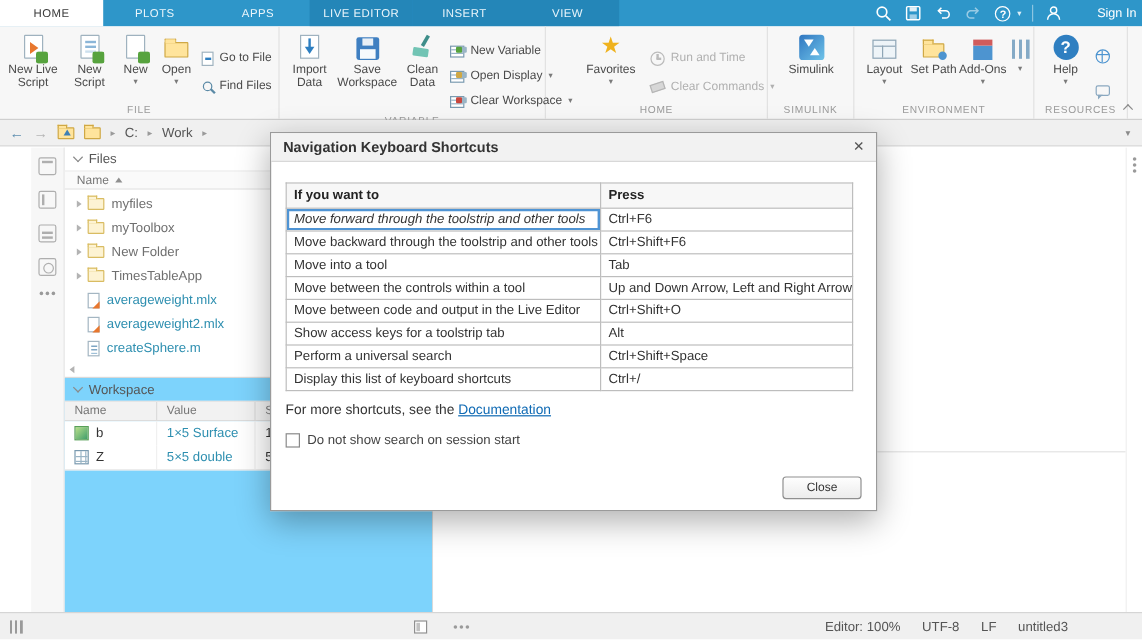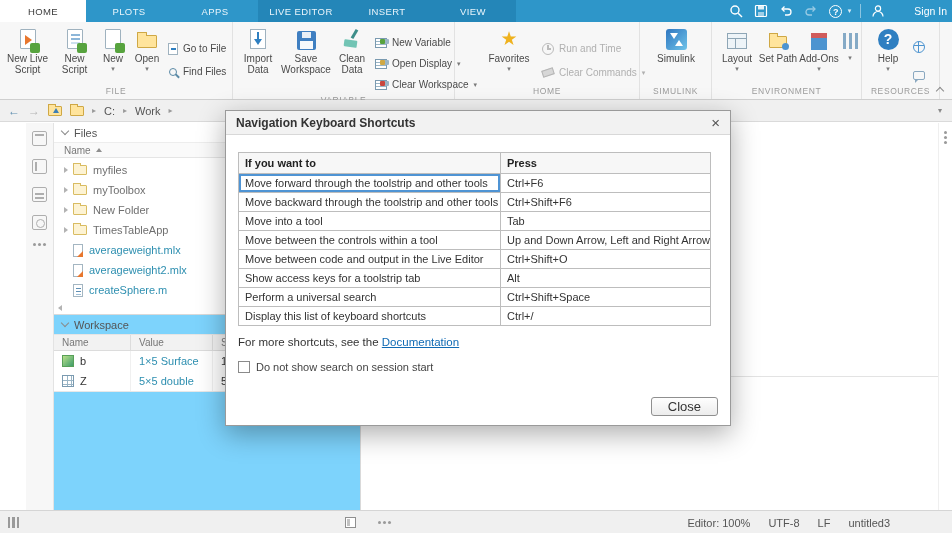--- a/index.html
+++ b/index.html
@@ -195,26 +195,26 @@
   .dlg-title{font-size:12px;font-weight:bold;color:#333;flex:1;}
   .dlg-close{font-size:15px;color:#555;line-height:15px;cursor:default;}
   .dlg-body{position:relative;padding:17px 12px 0 12px;height:291px;}
   .dlg-table{border-collapse:collapse;table-layout:fixed;width:473px;font-size:11px;}
   .dlg-table th,.dlg-table td{border:1px solid #bdbdbd;padding:0 6px;text-align:left;white-space:nowrap;
       overflow:hidden;}
   .dlg-table th{height:21px;font-weight:bold;background:#f7f7f7;color:#222;}
   .dlg-table td{height:19px;color:#333;}
   .dlg-table{border:1px solid #8f8f8f;}
   .dlg-table .colA{width:262px;margin-top:32px;}
-  td.focused{box-shadow:inset 0 0 0 2px #4f94d4;}
+  td.focused{box-shadow:inset 0 0 0 2px #4f94d4;font-style:italic;}
   .dlg-footer{margin-top:10px;font-size:11.5px;color:#333;}
   .dlg-link{color:#0f6ab4;text-decoration:underline;cursor:default;}
   .dlg-check{margin-top:13px;display:flex;align-items:center;gap:6px;font-size:11px;color:#444;}
   .cb{width:12px;height:12px;border:1px solid #8a8a8a;background:#fff;flex-shrink:0;}
-  .dlg-close-btn{position:absolute;right:12px;bottom:10px;min-width:66px;height:19px;font-size:13px;
+  .dlg-close-btn{position:absolute;right:12px;bottom:10px;min-width:66px;height:19px;font-size:10px;
       font-family:"Liberation Sans",sans-serif;color:#333;border:1px solid #8f8f8f;border-radius:3px;
       background:linear-gradient(#fefefe,#ececec);padding:0 16px;}
 </style>
 </head>
 <body>
 
 <div class="titlebar">
   <div class="tabs">
     <div class="tab active">HOME</div>
     <div class="tab">PLOTS</div>

